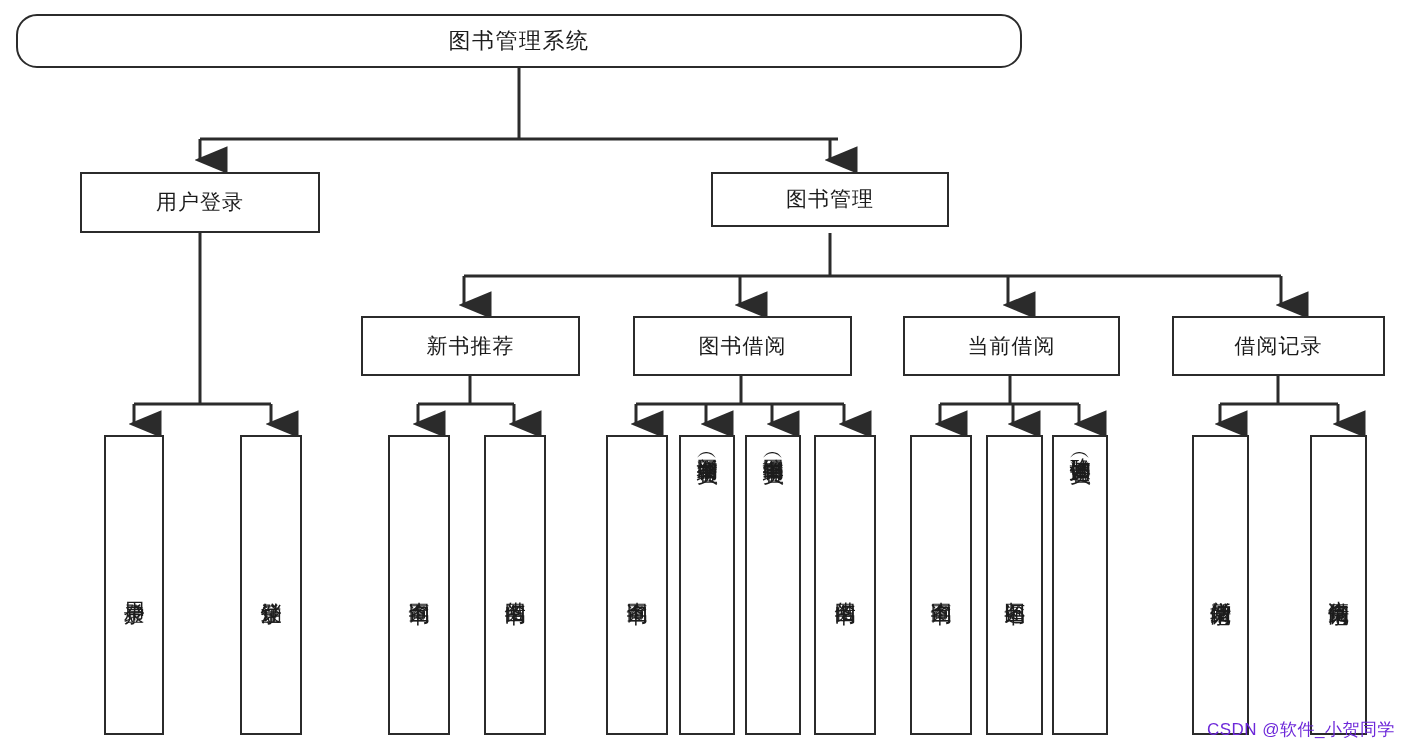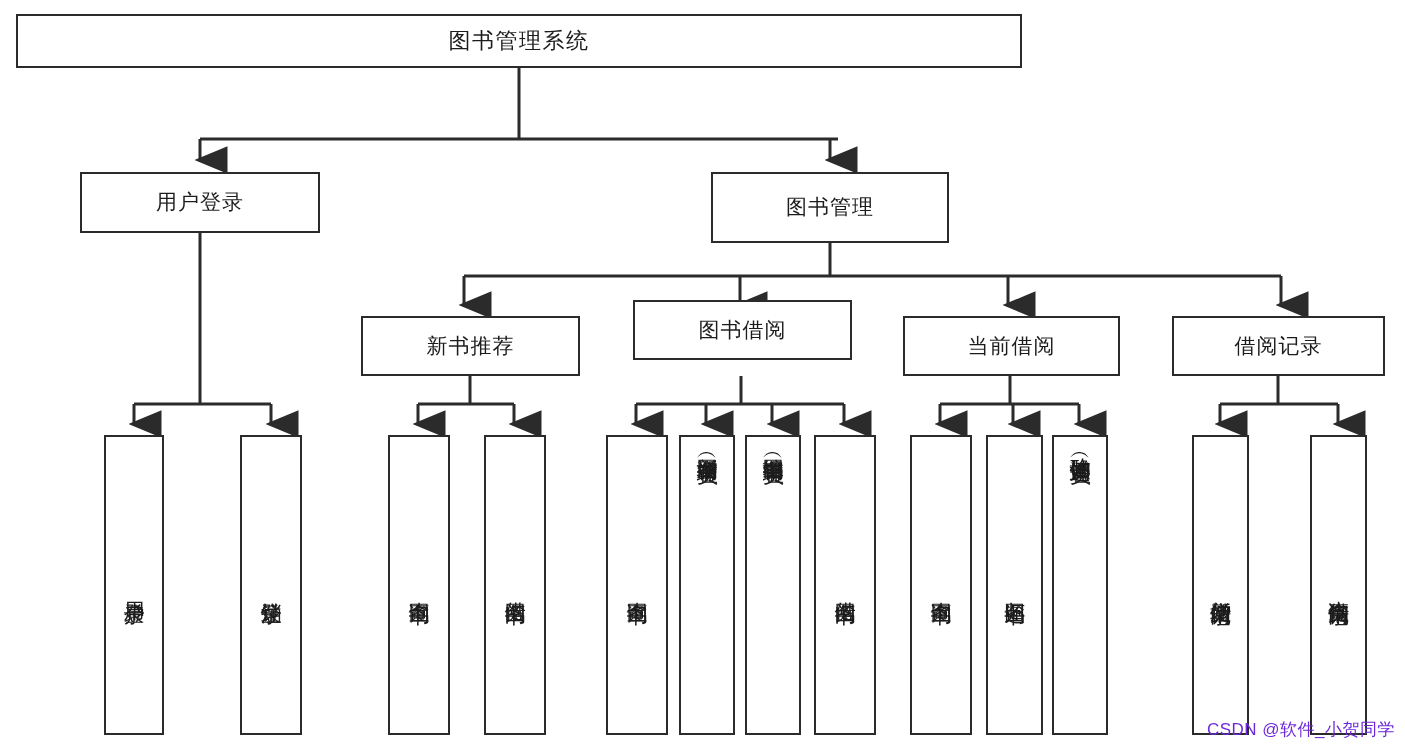--- a/index.html
+++ b/index.html
@@ -119,35 +119,35 @@
       <path d="M 1013 404 L 1013 424" marker-end="url(#arrow)"></path>
       <path d="M 1079 404 L 1079 424" marker-end="url(#arrow)"></path>
 
       <path d="M 1278 376 L 1278 404"></path>
       <path d="M 1220 404 L 1338 404"></path>
       <path d="M 1220 404 L 1220 424" marker-end="url(#arrow)"></path>
       <path d="M 1338 404 L 1338 424" marker-end="url(#arrow)"></path>
     </g>
   </svg>
 
-  <div class="node node-h node-root" id="node-root" style="left: 16px; top: 14px; width: 1006px; height: 54px;">
+  <div class="node node-h node-root" id="node-root" style="left: 16px; top: 14px; width: 1006px; height: 54px; border-radius: 21px;">
     <span class="label">图书管理系统</span>
   </div>
 
   <div class="node node-h" id="node-l2-0" style="left: 80px; top: 172px; width: 240px; height: 61px;">
     <span class="label">用户登录</span>
   </div>
-  <div class="node node-h" id="node-l2-1" style="left: 711px; top: 172px; width: 238px; height: 71px;">
+  <div class="node node-h" id="node-l2-1" style="left: 711px; top: 172px; width: 238px; height: 55px;">
     <span class="label">图书管理</span>
   </div>
 
   <div class="node node-h" id="node-l3-0" style="left: 361px; top: 316px; width: 219px; height: 60px;">
     <span class="label">新书推荐</span>
   </div>
-  <div class="node node-h" id="node-l3-1" style="left: 633px; top: 300px; width: 219px; height: 60px;">
+  <div class="node node-h" id="node-l3-1" style="left: 633px; top: 316px; width: 219px; height: 60px;">
     <span class="label">图书借阅</span>
   </div>
   <div class="node node-h" id="node-l3-2" style="left: 903px; top: 316px; width: 217px; height: 60px; text-align: center;">
     <span class="label">当前借阅</span>
   </div>
   <div class="node node-h" id="node-l3-3" style="left: 1172px; top: 316px; width: 213px; height: 60px;">
     <span class="label">借阅记录</span>
   </div>
 
   <div class="node node-v align-center" id="node-leaf-0" style="left: 104px; top: 435px; width: 60px; height: 300px;">

